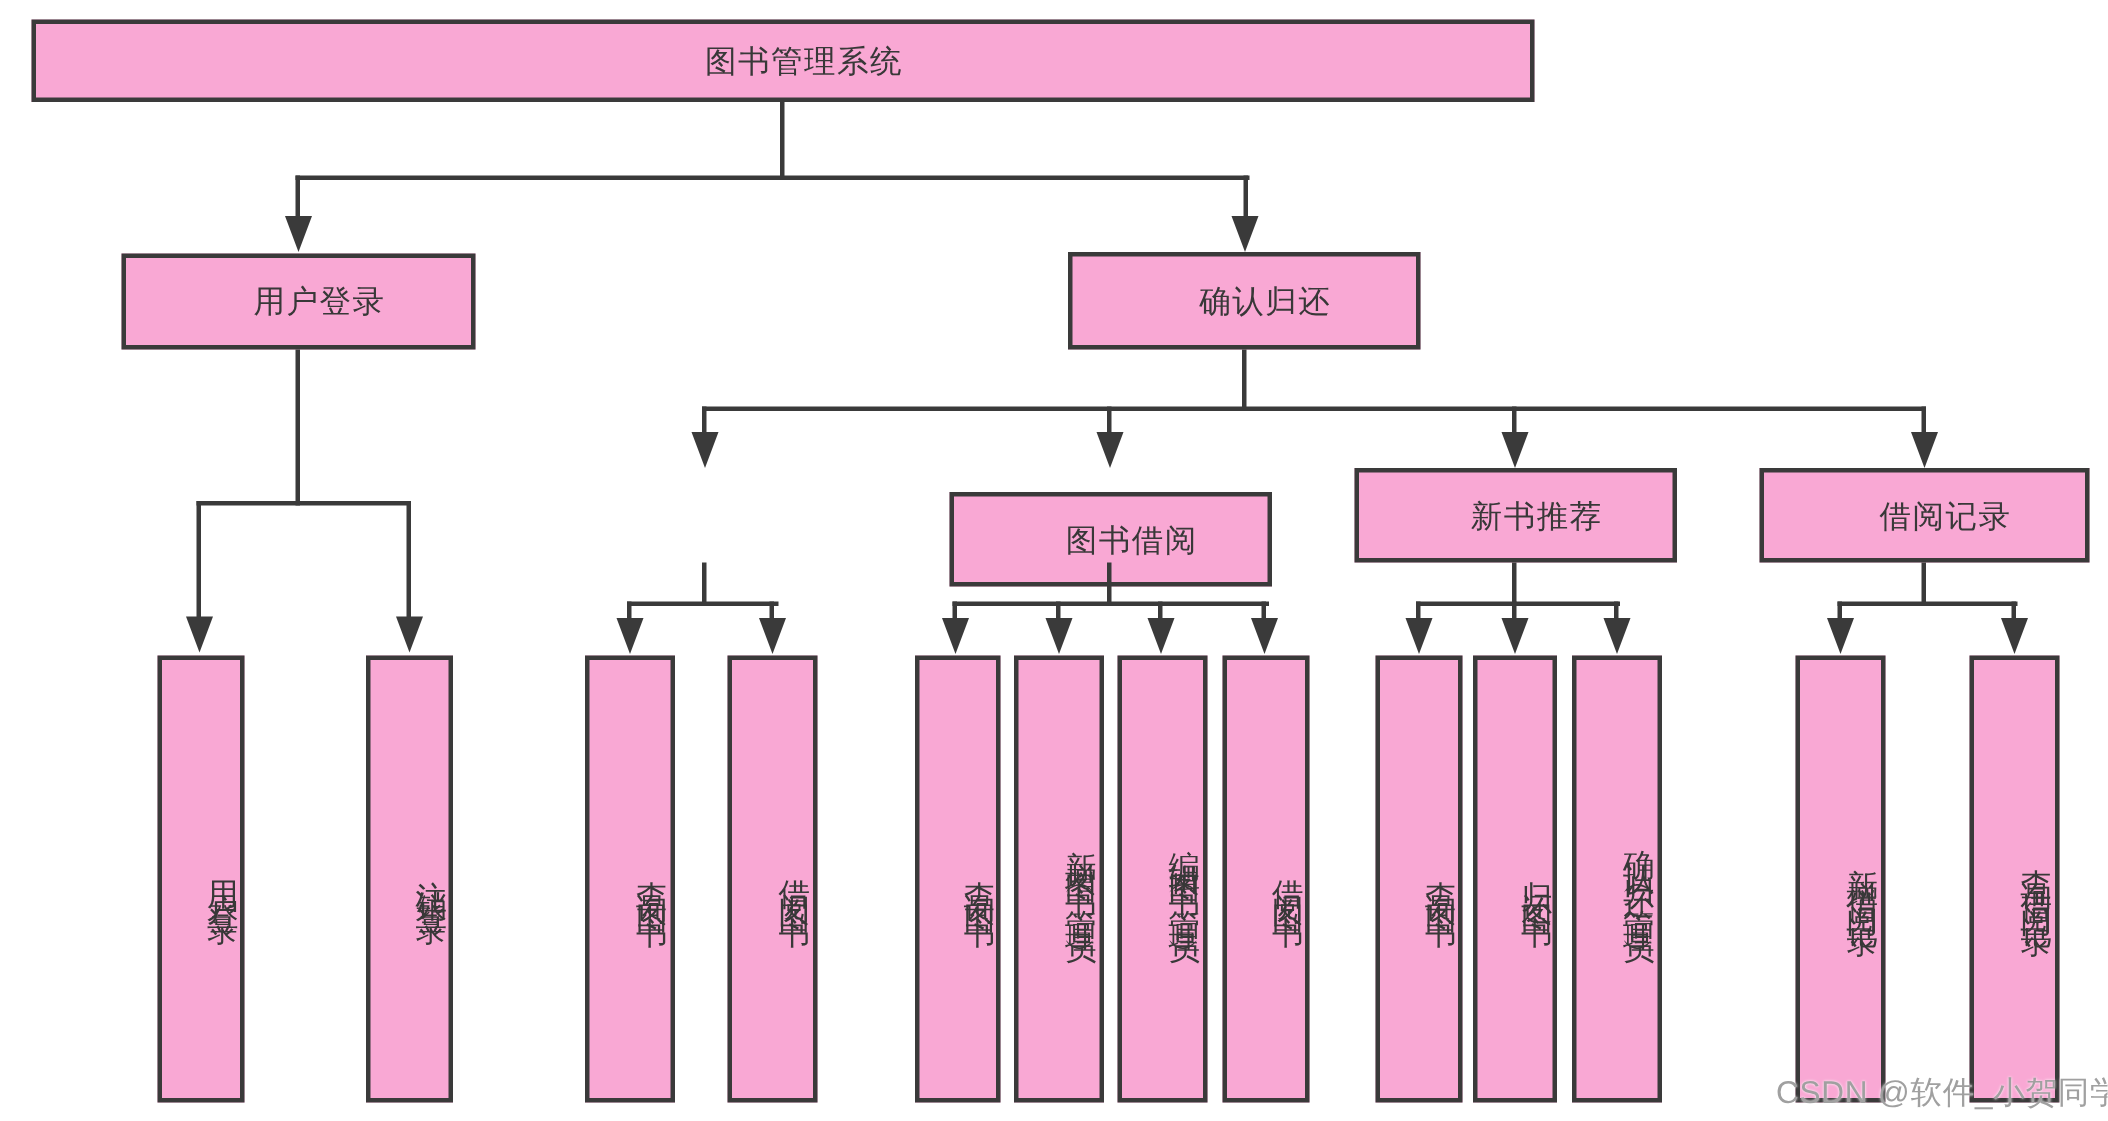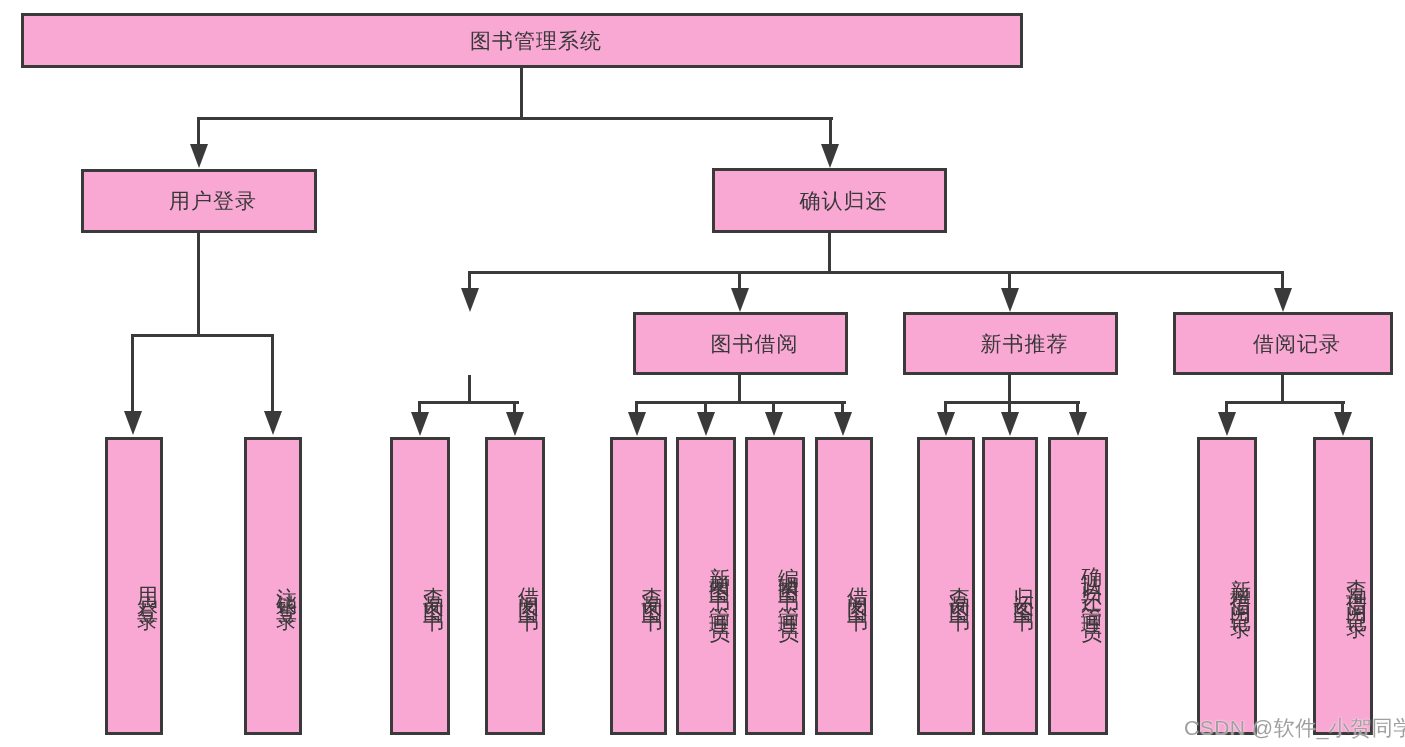--- a/index.html
+++ b/index.html
@@ -66,21 +66,21 @@
   <div class="hl" style="left:468px;top:271px;width:816px"></div>
   <div class="vl" style="left:468px;top:271px;height:18px"></div>
   <div class="arrow" style="left:461px;top:288px"></div>
   <div class="vl" style="left:738px;top:271px;height:18px"></div>
   <div class="arrow" style="left:731px;top:288px"></div>
   <div class="vl" style="left:1008px;top:271px;height:18px"></div>
   <div class="arrow" style="left:1001px;top:288px"></div>
   <div class="vl" style="left:1281px;top:271px;height:18px"></div>
   <div class="arrow" style="left:1274px;top:288px"></div>
 
-  <div class="node" style="left:633px;top:312px;width:215px;height:63px">
+  <div class="node" style="left:633px;top:328px;width:215px;height:63px">
     <span>图书借阅</span>
   </div>
   <div class="node" style="left:903px;top:312px;width:215px;height:63px">
     <span>新书推荐</span>
   </div>
   <div class="node" style="left:1173px;top:312px;width:220px;height:63px">
     <span>借阅记录</span>
   </div>
 
   <div class="vl" style="left:468px;top:375px;height:29px"></div>

